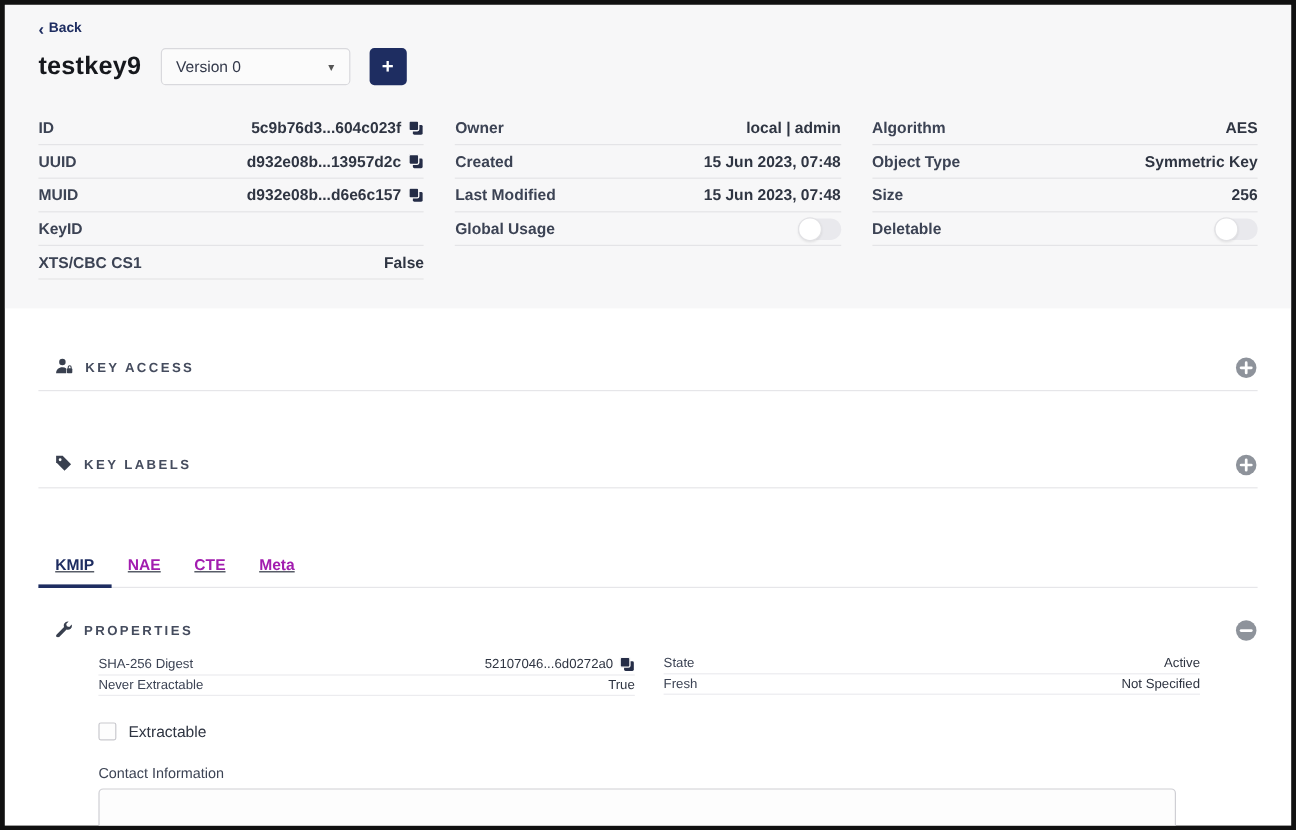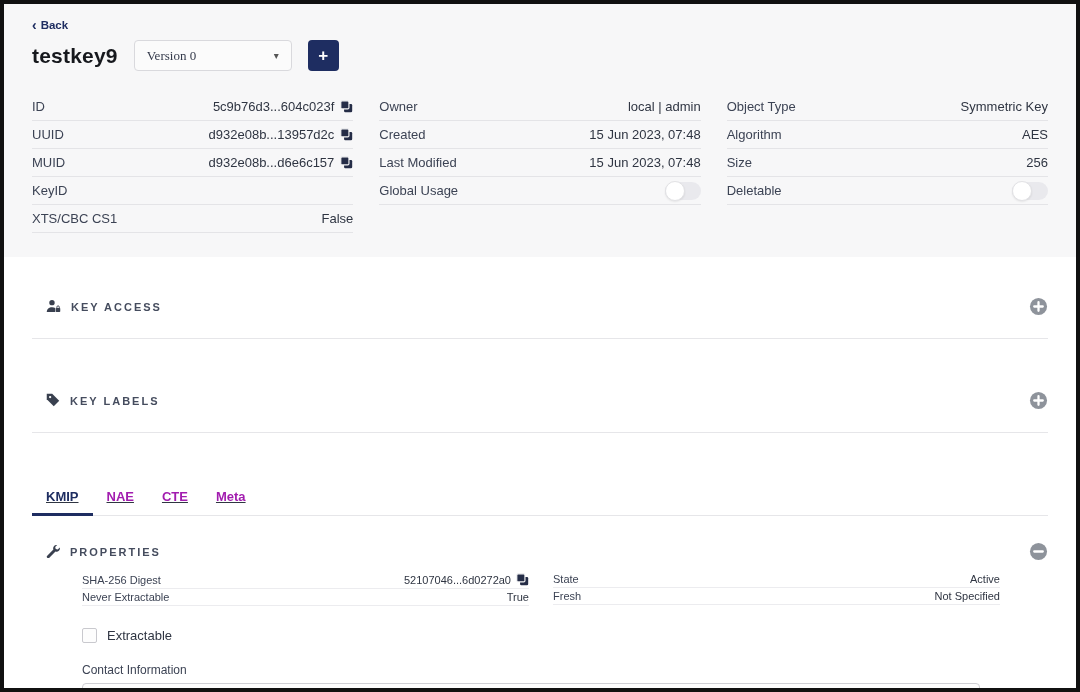--- a/index.html
+++ b/index.html
@@ -14,38 +14,38 @@
   
   .topbar { background:#f7f7f8; padding:12px 28px 24px 28px; }
   .back { display:inline-flex; align-items:center; gap:4px; font-size:11.5px; font-weight:700;
           color:#1e2d61; text-decoration:none; cursor:pointer; }
   .back .chev { font-size:14px; line-height:10px; }
   .title-row { display:flex; align-items:center; gap:16px; margin-top:6px; }
   .page-title { font-size:21px; font-weight:700; color:#16181d; letter-spacing:.2px; }
   .version-select { display:flex; align-items:center; justify-content:space-between;
     width:158px; height:31px; padding:0 12px; background:#fbfbfb; border:1px solid #d9d9dd;
     border-radius:4px; font-size:13px; color:#33394a; cursor:pointer;
-    font-family:Liberation Serif, serif; }
+    font-family:Liberation Sans, sans-serif; }
   .version-select .caret { font-size:10px; color:#555; }
   .add-btn { width:31px; height:31px; border:none; border-radius:4px; background:#1e2d61;
     color:#fff; font-size:17px; font-weight:700; cursor:pointer; line-height:1; font-family:inherit; }
   .grid { display:grid; grid-template-columns:1fr 1fr 1fr; column-gap:26px; margin-top:22px; }
   .drow { display:flex; align-items:center; justify-content:space-between;
-    min-height:28px; padding:4px 0; border-bottom:1px solid #e4e4e7; font-size:13px; }
+    min-height:28px; padding:4px 0; border-bottom:1px solid #e4e4e7; font-size:13px;font-weight:bold; }
   .dlabel { color:#3c4354; }
   .dvalue { display:flex; align-items:center; gap:6px; color:#2f3542; }
   .copy { display:inline-flex; color:#252d47; cursor:pointer; }
   .toggle { position:relative; width:36px; height:18px; background:#e9e9ed; border-radius:9px;
     display:inline-block; cursor:pointer; }
   .toggle .knob { position:absolute; left:0; top:-1px; width:20px; height:20px; background:#fff;
     border:1px solid #e2e2e5; border-radius:50%; box-shadow:0 1px 2px rgba(0,0,0,.08); }
   
   main { padding:0 28px; }
   .section-head { display:flex; align-items:center; justify-content:space-between;
-    padding:0 0 22px 14px; border-bottom:1px solid #e6e6e9; }
+    padding:0 0 9px 14px; border-bottom:1px solid #e6e6e9; }
   .section-title { display:flex; align-items:center; gap:10px; font-size:11px; font-weight:700;
     letter-spacing:2px; color:#454c5e; }
   .section-title svg { color:#39404f; }
   .circle-btn { display:inline-flex; cursor:pointer; color:#8e939b; }
   .mt-keyaccess { margin-top:40px; }
   .mt-keylabels { margin-top:52px; }
   
   .tabs { display:flex; margin-top:48px; border-bottom:1px solid #e6e6e9;text-decoration:underline; }
   .tab { padding:8px 14px 9px 14px; font-size:13px; font-weight:700; color:#a21caf;
     cursor:pointer; border-bottom:3px solid transparent; margin-bottom:-1px; }
@@ -154,29 +154,29 @@
             <span class="dlabel">Global Usage</span>
             <span class="dvalue">
               <span class="toggle">
                 <span class="knob"></span>
               </span>
             </span>
           </div>
         </div>
       <div class="col" id="col3">
           <div class="drow">
+            <span class="dlabel">Algorithm</span>
+            <span class="dvalue">
+              <span>AES</span>
+            </span>
+          </div>
+          <div class="drow">
             <span class="dlabel">Object Type</span>
             <span class="dvalue">
               <span>Symmetric Key</span>
-            </span>
-          </div>
-          <div class="drow">
-            <span class="dlabel">Algorithm</span>
-            <span class="dvalue">
-              <span>AES</span>
             </span>
           </div>
           <div class="drow">
             <span class="dlabel">Size</span>
             <span class="dvalue">
               <span>256</span>
             </span>
           </div>
           <div class="drow">
             <span class="dlabel">Deletable</span>

